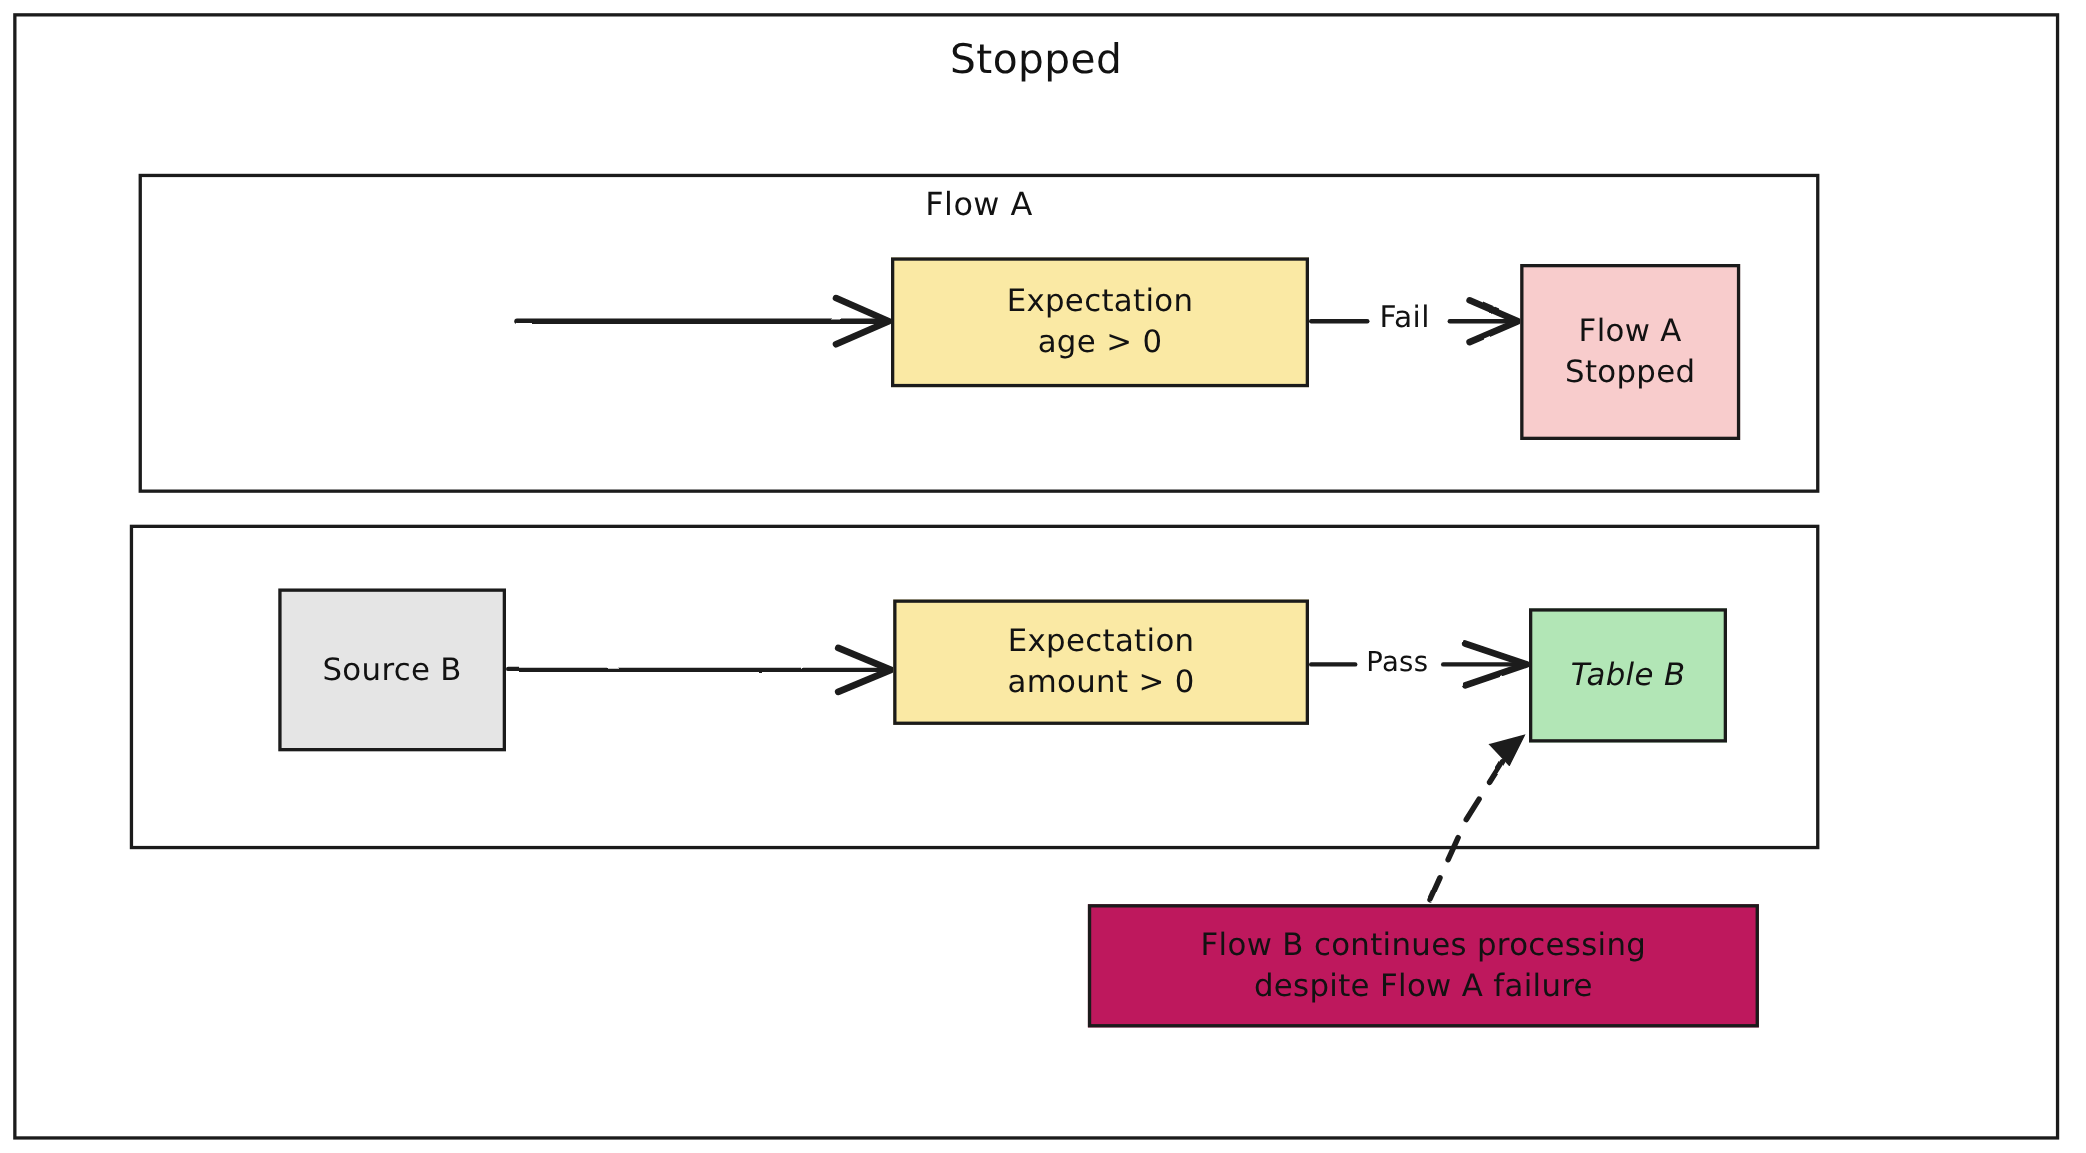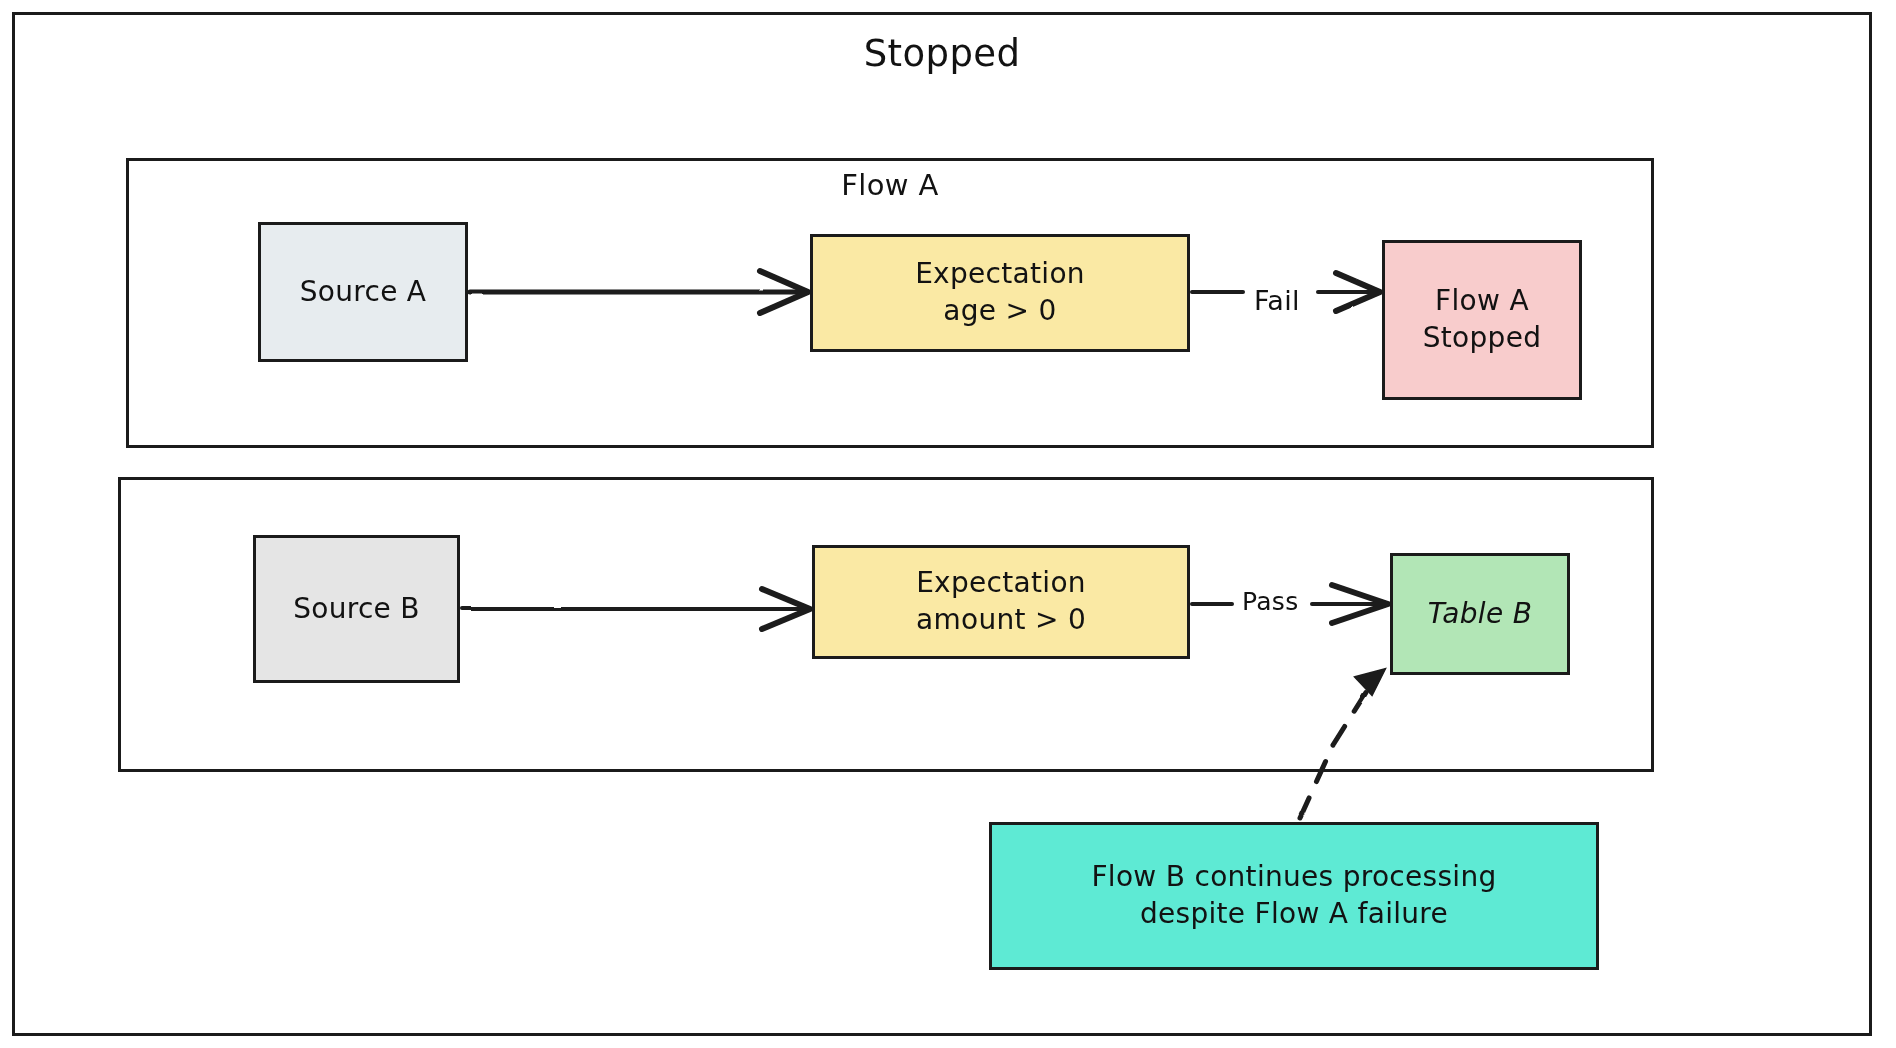--- a/index.html
+++ b/index.html
@@ -111,21 +111,21 @@
   #node-flow-a-stopped {
     left: 1382px;
     top: 240px;
     width: 200px;
     height: 160px;
     background: #f8cccc;
     font-size: 28px;
   }
   #label-fail {
     left: 1250px;
-    top: 285px;
+    top: 273px;
     font-size: 27px;
   }
 
   
   #flow-b-frame {
     left: 118px;
     top: 477px;
     width: 1536px;
     height: 295px;
   }
@@ -165,22 +165,22 @@
     left: 1238px;
     top: 587px;
     font-size: 25px;
   }
 
   
   #node-annotation {
     left: 989px;
     top: 822px;
     width: 610px;
-    height: 148px;
-    background: #5eead4;
+    height: 112px;
+    background: #be185d;
     font-size: 28px;
   }
 </style>
 </head>
 <body>
 
 <div id="canvas">
 
   <svg class="layer" viewBox="0 0 1896 1048" xmlns="http://www.w3.org/2000/svg">
     <defs>
@@ -223,21 +223,20 @@
       <path d="M1355 677 L 1385 669 L 1372 695 Z" fill="#1b1b1b" stroke="#1b1b1b" stroke-width="2"></path>
     </g>
   </svg>
 
   <div class="container-box" id="pipeline-frame"></div>
   <div class="container-label" id="pipeline-title">Stopped</div>
 
   <div class="container-box" id="flow-a-frame"></div>
   <div class="container-label" id="flow-a-label">Flow A</div>
 
-  <div class="node" id="node-source-a">Source A</div>
 
   <div class="node" id="node-exp-a">Expectation
 age &gt; 0</div>
 
   <div class="edge-label" id="label-fail">Fail</div>
 
   <div class="node" id="node-flow-a-stopped">Flow A
 Stopped</div>
 
   <div class="container-box" id="flow-b-frame"></div>

